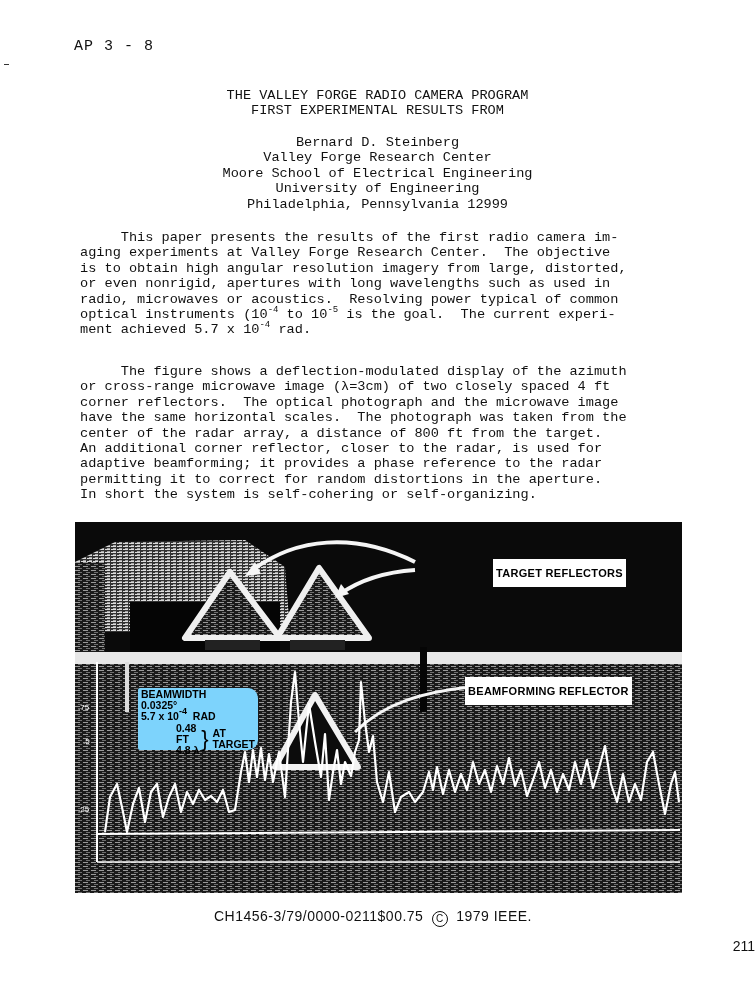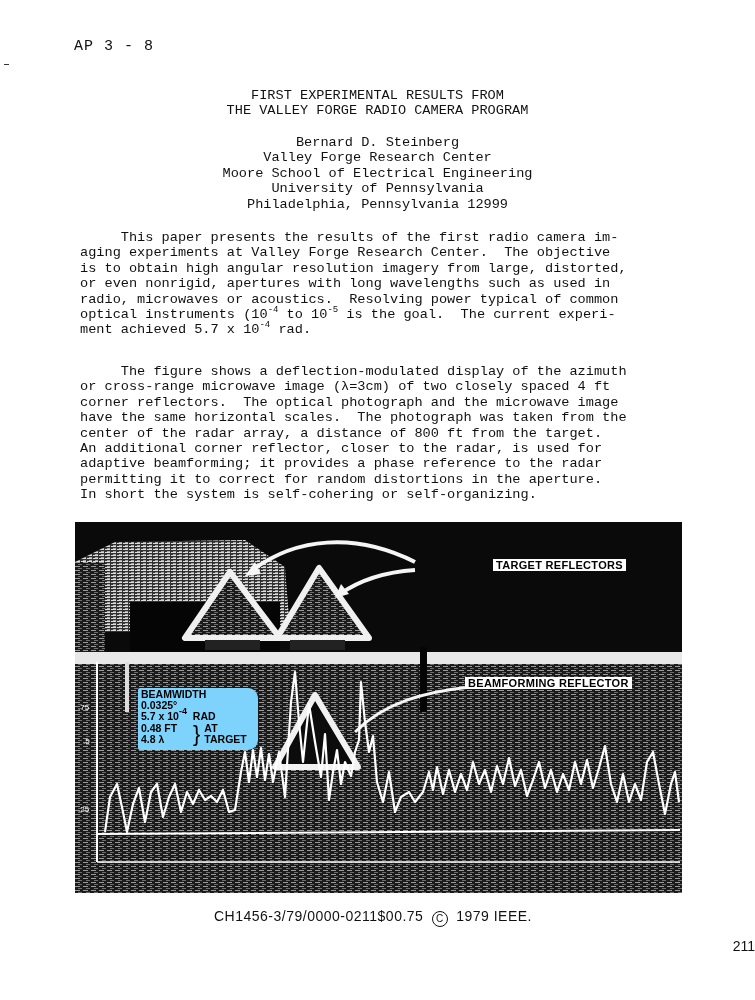--- a/index.html
+++ b/index.html
@@ -11,48 +11,48 @@
     #stray-mark { left: 4px; top: 64px; width: 5px; height: 1px; background: #333; }
     .center-block { left: 0; width: 755px; text-align: center; font-size: 13.6px; line-height: 15.4px; }
     #title { top: 88px; }
     #authors { top: 135px; }
     .para { left: 80px; width: 600px; font-size: 13.6px; line-height: 15.4px; white-space: pre; }
     #para1 { top: 230px; }
     #para2 { top: 364px; }
     sup { font-size: 9px; vertical-align: 6px; line-height: 0; }
     #figure { left: 75px; top: 522px; width: 607px; height: 371px; background: #0a0a0a; overflow: hidden; }
     #figure svg { position: absolute; left: 0; top: 0; }
-    .fig-label { position: absolute; background: #fff; color: #000; font-size: 11px; font-weight: bold; padding: 0 3px; letter-spacing: 0.3px; line-height: 12px; }
+    .fig-label { position: absolute; background: #fff; color: #000; font-size: 11px; font-weight: bold; padding: 8px 3px; letter-spacing: 0.3px; line-height: 12px; }
     #label-target { left: 418px; top: 37px; }
     #label-beam { left: 390px; top: 155px; }
     #beam-box { position: absolute; left: 63px; top: 166px; width: 120px; height: 62px; background: #7dd3fc; border-radius: 2px 10px 10px 2px; color: #000; font-size: 10.5px; font-weight: bold; line-height: 11.2px; padding: 1px 3px; box-sizing: border-box; }
     #beam-box .row { white-space: nowrap; }
-    .brace-grp { display: flex; align-items: center; }
+    .brace-grp { display: flex; align-items: center; margin-left: 35px; }
     .brace-grp .left-col { width: 52px; }
     .brace-grp .brace { font-size: 22px; font-weight: normal; line-height: 20px; margin: 0 4px 0 0; }
     #footer { left: 0; width: 746px; top: 908px; text-align: center; font-size: 14px; letter-spacing: 0.5px; }
     #page-number { left: 0; width: 755px; top: 938px; text-align: right; font-size: 14px; }
     .copyright { display: inline-block; width: 14px; height: 14px; border: 1.3px solid #111; border-radius: 50%; font-size: 10px; line-height: 14px; text-align: center; vertical-align: -1px; margin: 0 4px; }
   </style>
 </head>
 <body>
 
 <div id="page-code" class="abs mono">AP 3 - 8</div>
 <div id="stray-mark" class="abs"></div>
 
 <div id="title" class="abs center-block mono">
+  <div>THE VALLEY FORGE RADIO CAMERA PROGRAM</div>
   <div>FIRST EXPERIMENTAL RESULTS FROM</div>
-  <div>THE VALLEY FORGE RADIO CAMERA PROGRAM</div>
 </div>
 
 <div id="authors" class="abs center-block mono">
   <div>Bernard D. Steinberg</div>
   <div>Valley Forge Research Center</div>
   <div>Moore School of Electrical Engineering</div>
-  <div>University of Pennsylvania</div>
+  <div>University of Engineering</div>
   <div>Philadelphia, Pennsylvania 12999</div>
 </div>
 
 <div id="para1" class="abs para mono"><div>     This paper presents the results of the first radio camera im-</div><div>aging experiments at Valley Forge Research Center.  The objective</div><div>is to obtain high angular resolution imagery from large, distorted,</div><div>or even nonrigid, apertures with long wavelengths such as used in</div><div>radio, microwaves or acoustics.  Resolving power typical of common</div><div><span>optical instruments (10</span><sup>-4</sup><span> to 10</span><sup>-5</sup><span> is the goal.  The current experi-</span></div><div><span>ment achieved 5.7 x 10</span><sup>-4</sup><span> rad.</span></div></div>
 
 <div id="para2" class="abs para mono"><div>     The figure shows a deflection-modulated display of the azimuth</div><div>or cross-range microwave image (λ=3cm) of two closely spaced 4 ft</div><div>corner reflectors.  The optical photograph and the microwave image</div><div>have the same horizontal scales.  The photograph was taken from the</div><div>center of the radar array, a distance of 800 ft from the target.</div><div>An additional corner reflector, closer to the radar, is used for</div><div>adaptive beamforming; it provides a phase reference to the radar</div><div>permitting it to correct for random distortions in the aperture.</div><div>In short the system is self-cohering or self-organizing.</div></div>
 
 <div id="figure" class="abs sans">
   <svg width="607" height="371" viewBox="0 0 607 371">
     <defs>

